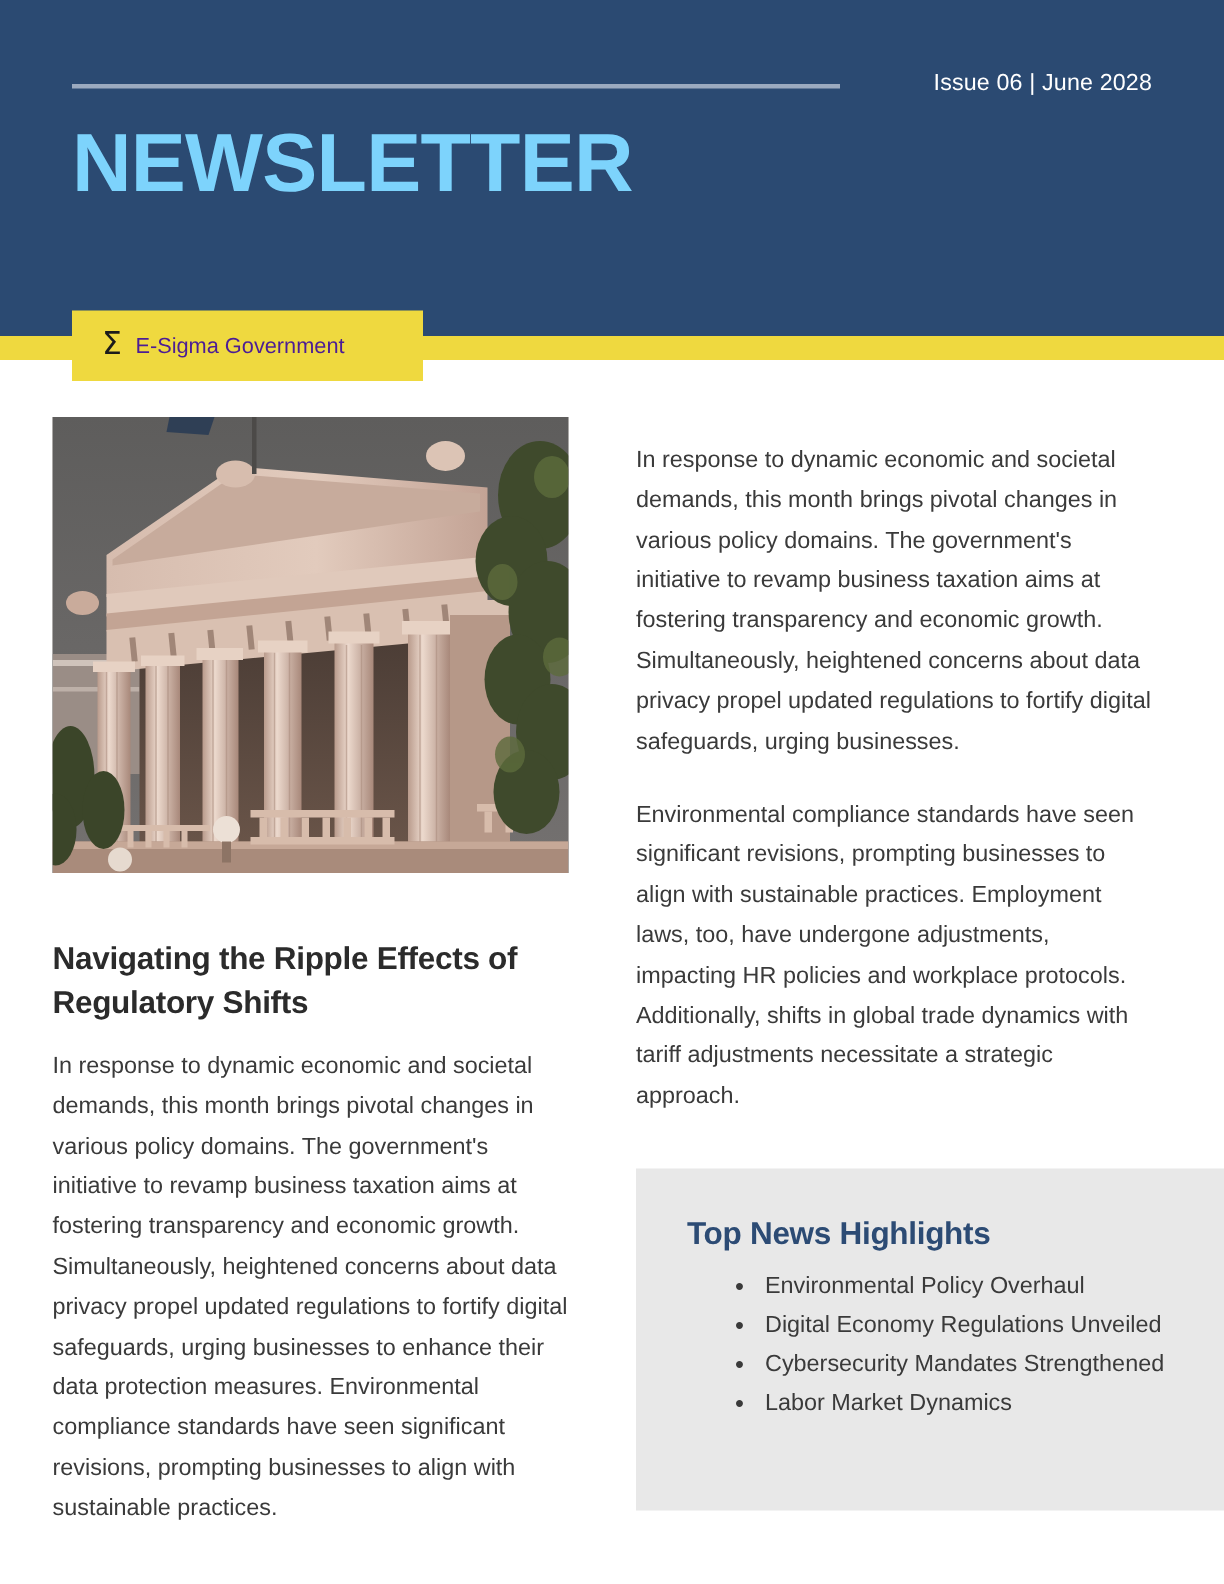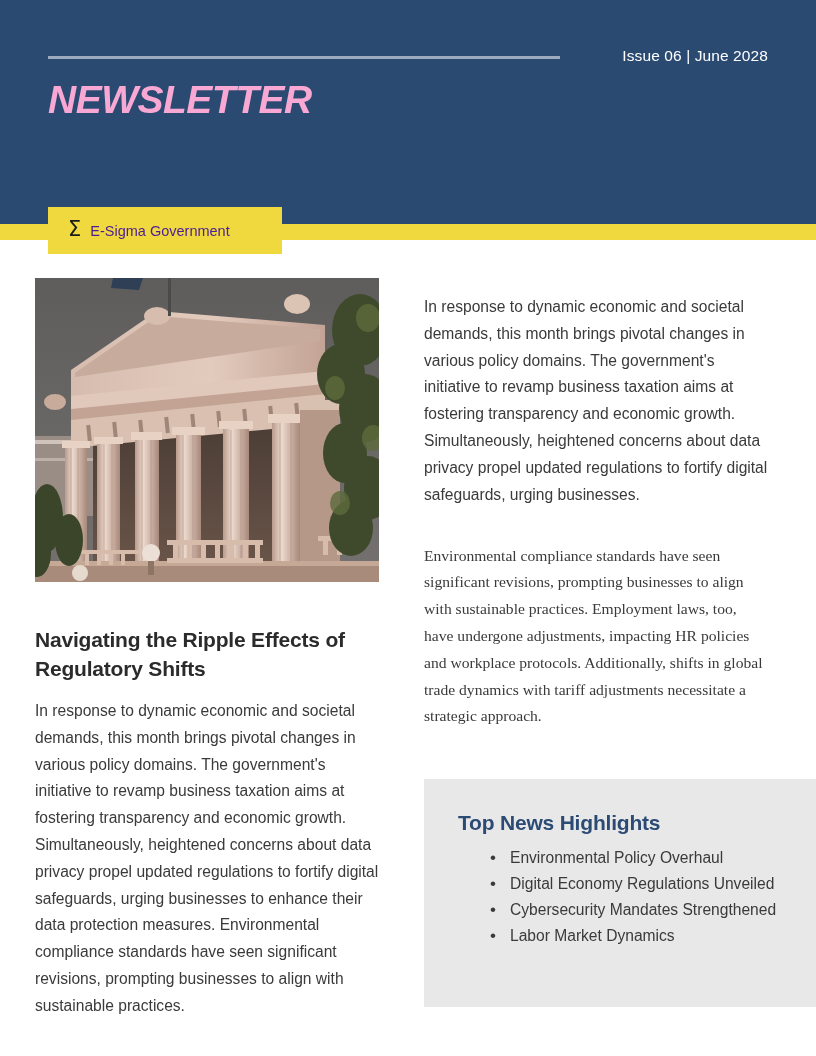--- a/index.html
+++ b/index.html
@@ -41,26 +41,25 @@
     font-size: 15.5px;
     color: #ffffff;
     letter-spacing: 0.1px;
     white-space: nowrap;
   }
 
   .masthead {
     position: absolute;
     left: 48px;
     top: 80px;
-    font-size: 39px;
+    font-size: 55px;
     font-weight: bold;
     letter-spacing: -0.5px;
-    color: #f9a8d4;
+    color: #7dd3fc;
     line-height: 1.05;
-    font-style: italic;
   }
 
   .subtitle {
     position: absolute;
     left: 48px;
     top: 140px;
     font-size: 32px;
     font-weight: normal;
     color: #ffffff;
     line-height: 1.25;
@@ -162,21 +161,21 @@
     line-height: 1.3;
   }
 
   .right-body {
     margin-top: 16px;
     font-size: 15.6px;
     color: #3a3a3a;
     line-height: 1.72;
   }
 
-  .right-body + .right-body { margin-top: 34px; font-family: Liberation Serif, serif; }
+  .right-body + .right-body { margin-top: 22px; }
 
   
   .highlights {
     position: absolute;
     left: 424px;
     top: 501px;
     width: 392px;
     height: 228px;
     background: #E8E8E8;
     padding: 32px 24px 12px 34px;

